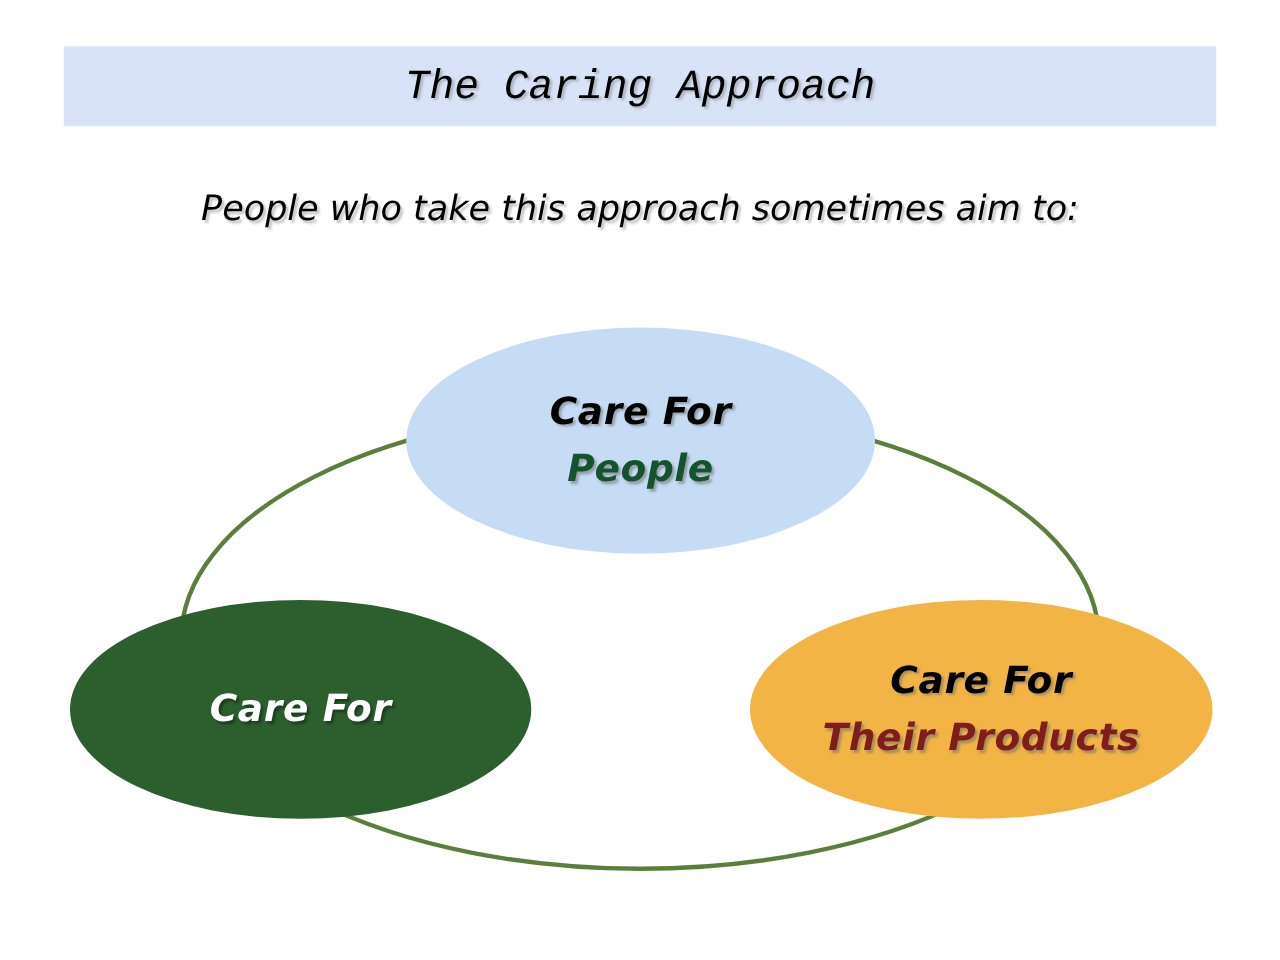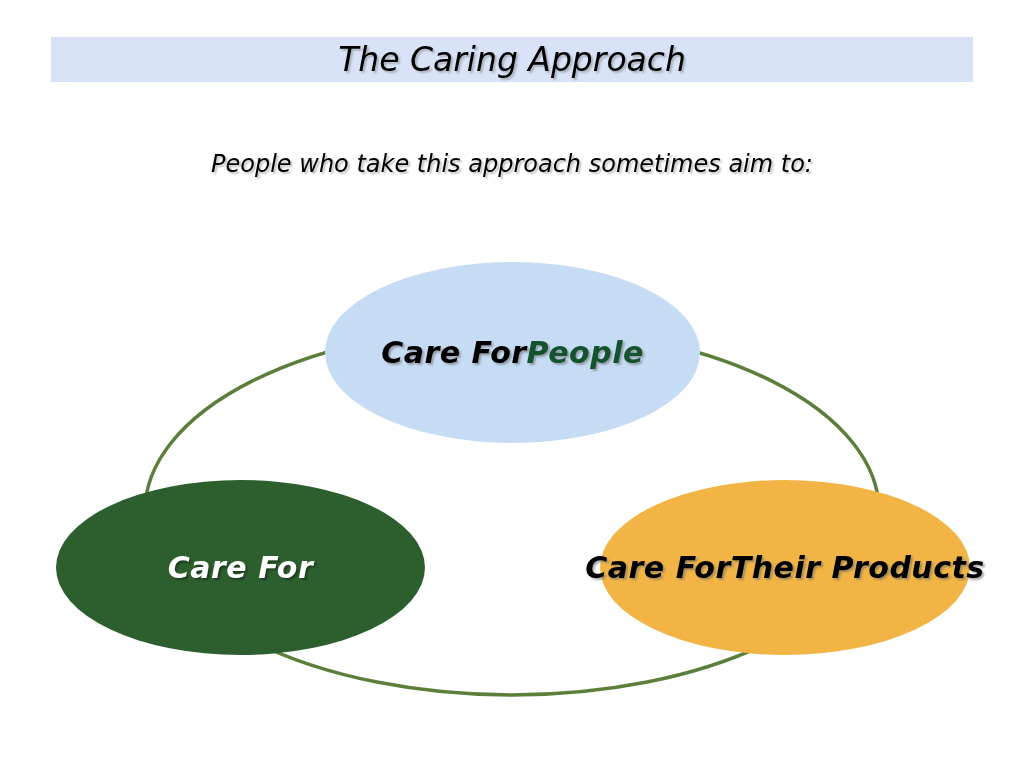--- a/index.html
+++ b/index.html
@@ -13,56 +13,57 @@
     width: 1024px;
     height: 768px;
     background: #ffffff;
     overflow: hidden;
   }
   .title-banner {
     position: absolute;
     left: 51px;
     top: 37px;
     width: 922px;
-    height: 45px;
+    height: 64px;
     display: flex;
     align-items: center;
     justify-content: center;
+    font-family: Liberation Mono, monospace;
   }
   .slide-title {
     font-size: 33px;
     font-style: italic;
     color: #000000;
     text-shadow: 2px 2px 2px rgba(120,120,120,0.45);
     white-space: nowrap;
   }
   .slide-subtitle {
     position: absolute;
     left: 0;
     top: 150px;
     width: 1024px;
     text-align: center;
-    font-size: 24px;
+    font-size: 28px;
     font-style: italic;
     color: #000000;
     text-shadow: 2px 2px 2px rgba(120,120,120,0.45);
     white-space: nowrap;
   }
   .ring-svg {
     position: absolute;
     left: 0;
     top: 0;
     width: 1024px;
     height: 768px;
   }
   .oval {
     position: absolute;
     border-radius: 50%;
     display: flex;
-    flex-direction: row;
+    flex-direction: column;
     align-items: center;
     justify-content: center;
   }
   .oval-people {
     left: 325px;
     top: 262px;
     width: 375px;
     height: 181px;
   }
   .oval-planet {
@@ -111,16 +112,16 @@
     <div class="oval-line dark-label" style="color: rgb(0, 0, 0);">Care For</div>
     <div class="oval-line dark-label" style="color: #14532d;">People</div>
   </div>
 
   <div class="oval oval-planet" style="background-color: rgb(45, 95, 46);">
     <div class="oval-line light-label" style="color: rgb(255, 255, 255);">Care For</div>
   </div>
 
   <div class="oval oval-products" style="background-color: rgb(242, 181, 69);">
     <div class="oval-line dark-label" style="color: rgb(0, 0, 0);">Care For</div>
-    <div class="oval-line dark-label" style="color: #000000;">Their Products</div>
+    <div class="oval-line dark-label" style="color: #7f1d1d;">Their Products</div>
   </div>
 
 </div>
 
 </body></html>

